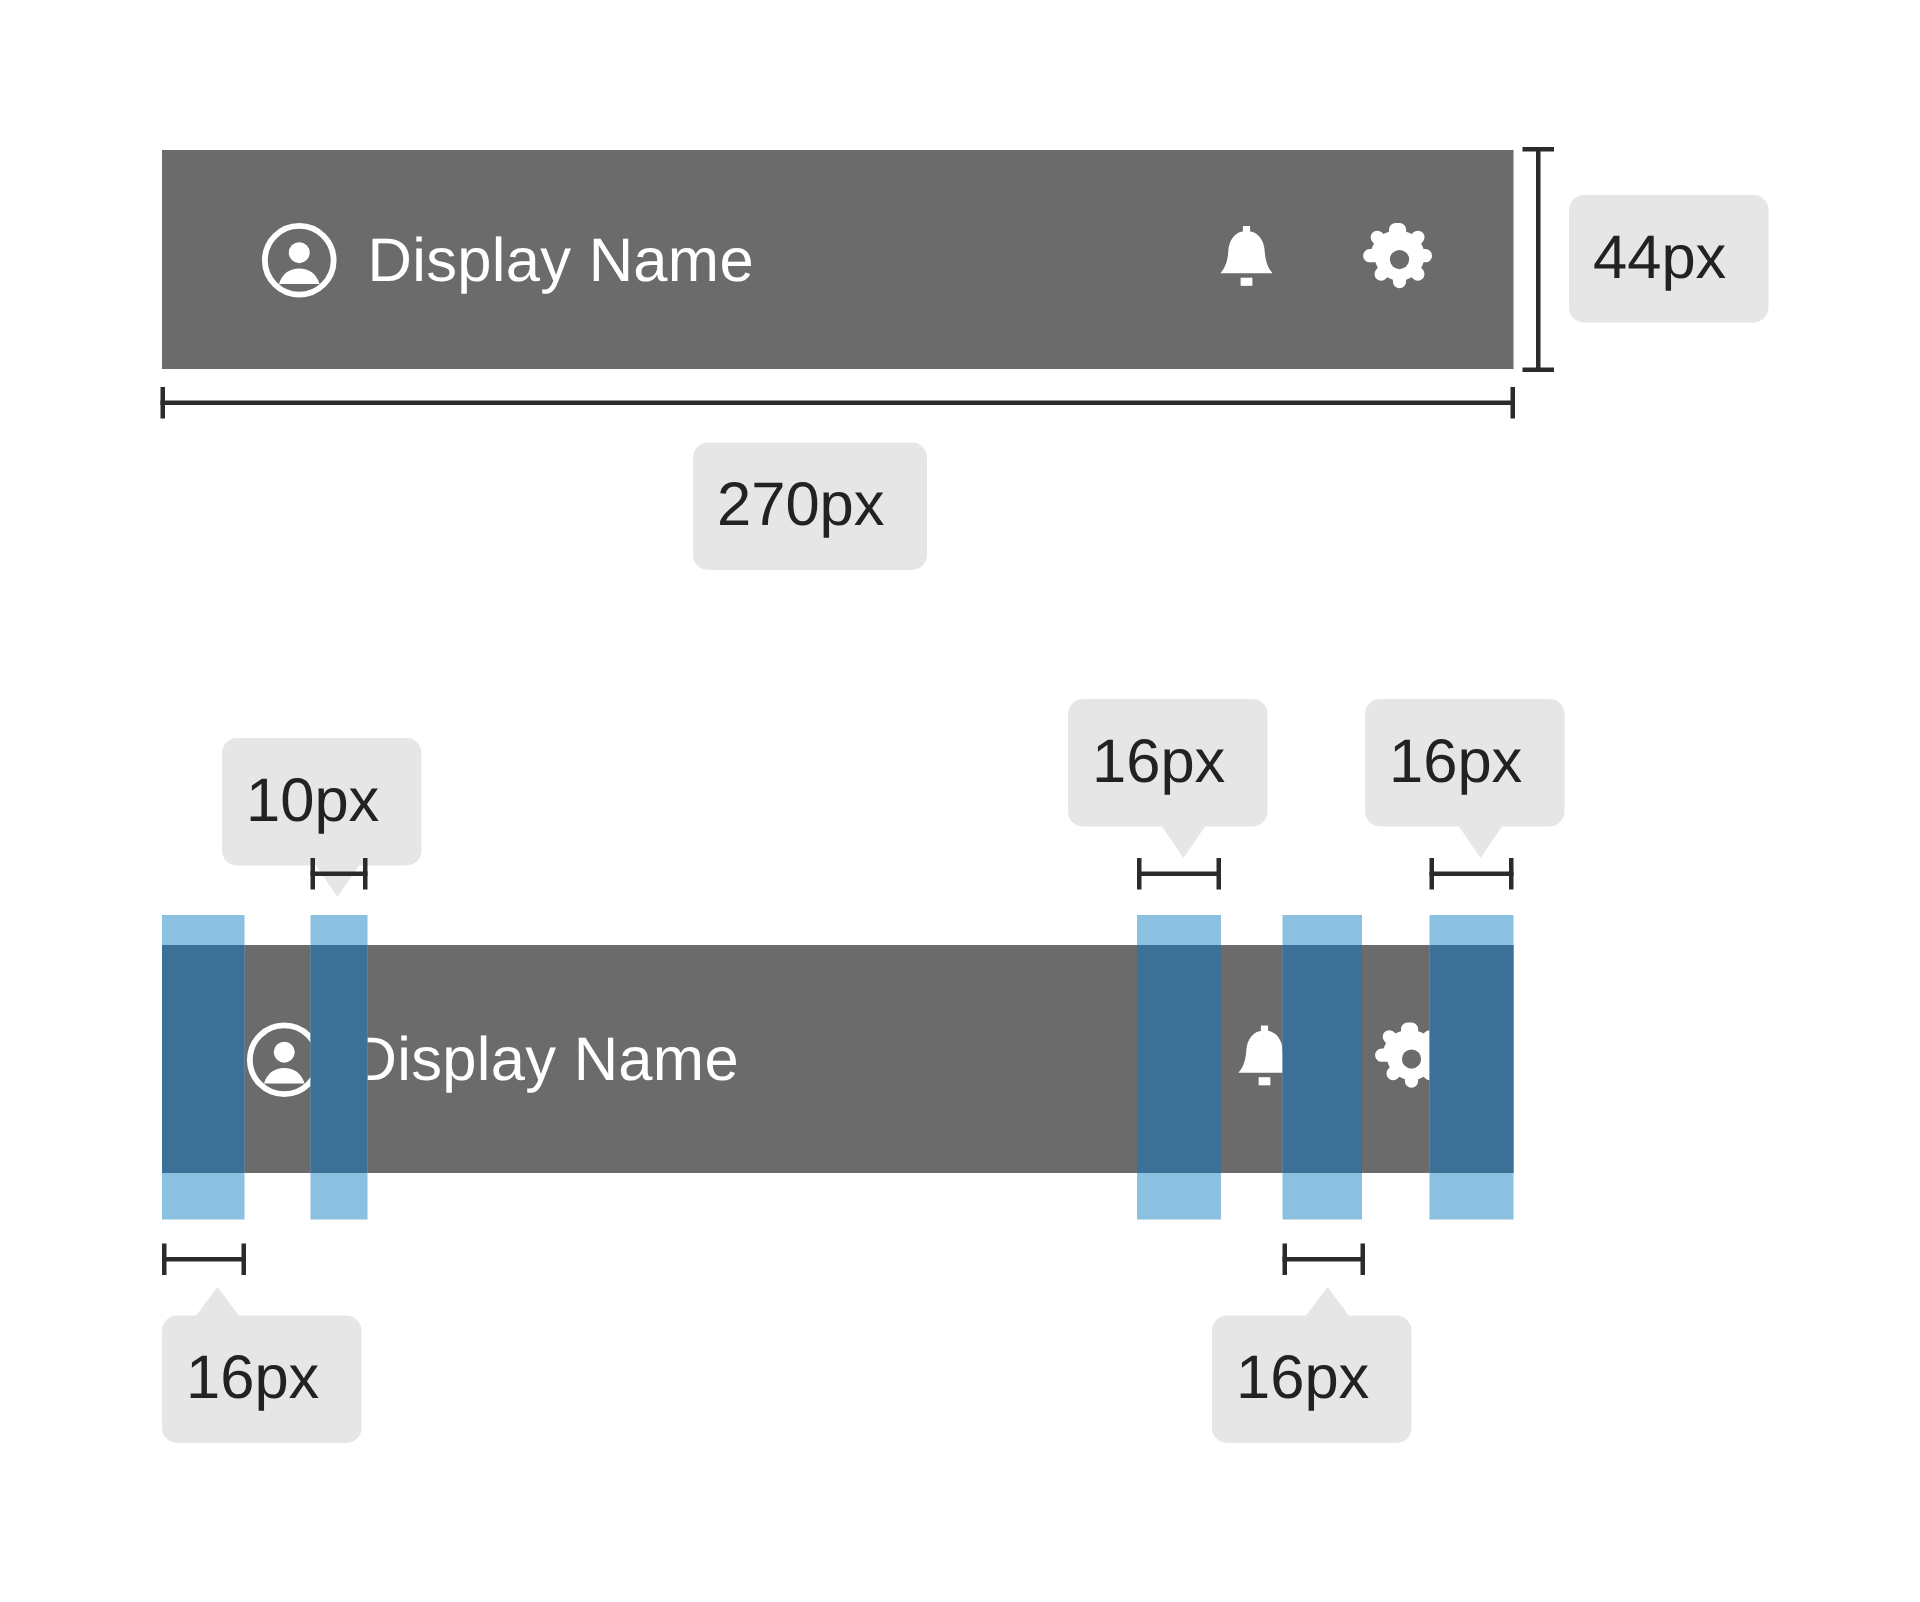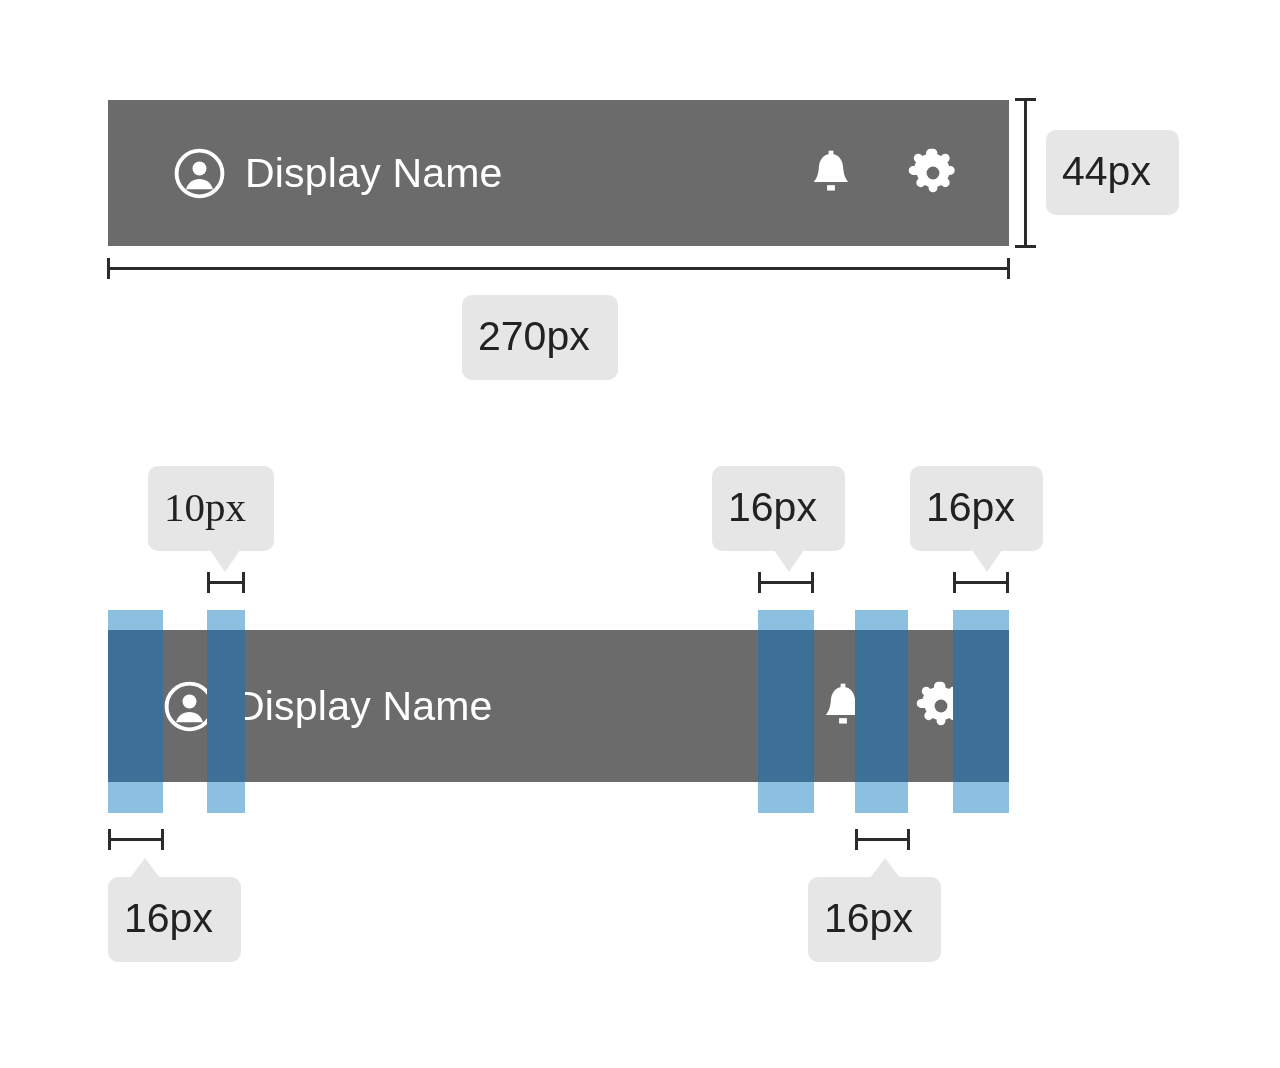--- a/index.html
+++ b/index.html
@@ -176,21 +176,21 @@
 <div class="dim-h" style="left:107px; top:258px; width:903px;">
   <span class="cap l"></span>
   <span class="shaft"></span>
   <span class="cap r"></span>
 </div>
 
 <div class="badge" style="left:462px; top:295px;">
   <span>270px</span>
 </div>
 
-<div class="badge" style="left:148px; top:466px;font-family:Liberation Serif, serif;">
+<div class="badge" style="left:148px; top:492px;">
   <span>10px</span>
   <span class="tail down" style="left:62px;"></span>
 </div>
 
 <div class="badge" style="left:712px; top:466px;">
   <span>16px</span>
   <span class="tail down" style="left:62px;"></span>
 </div>
 
 <div class="badge" style="left:910px; top:466px;">

